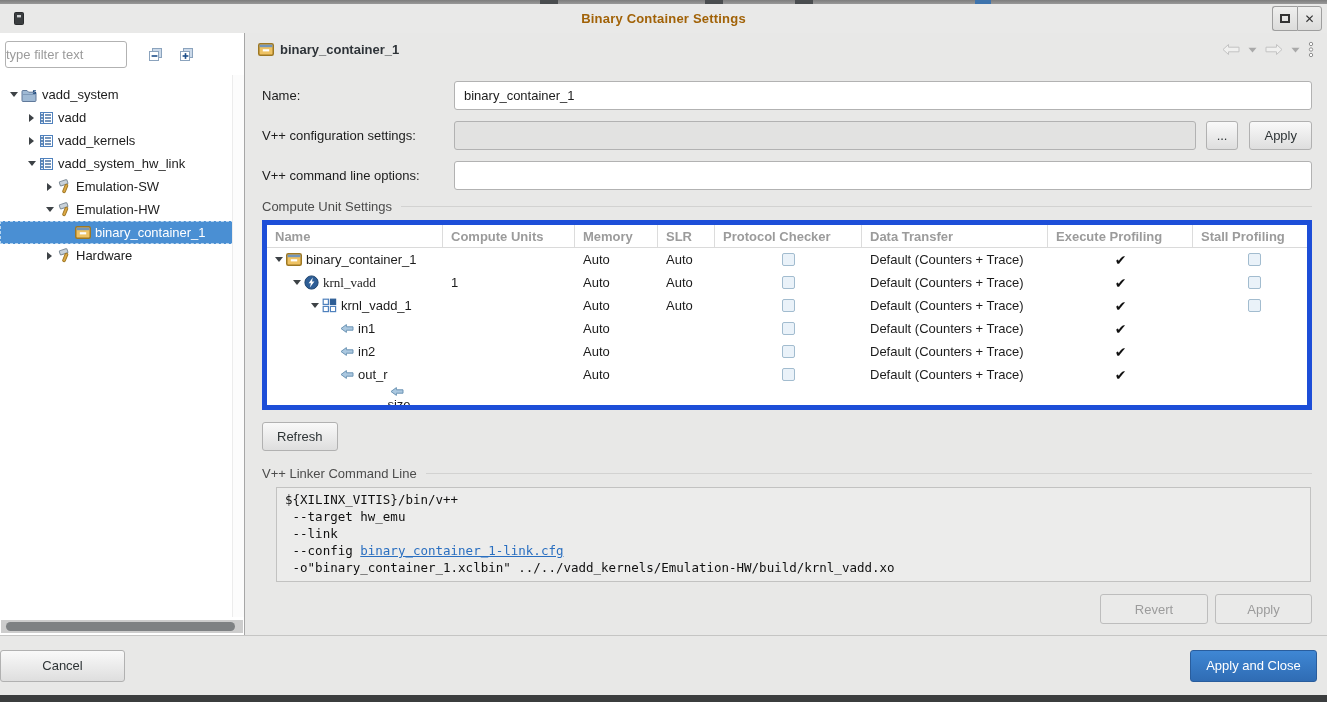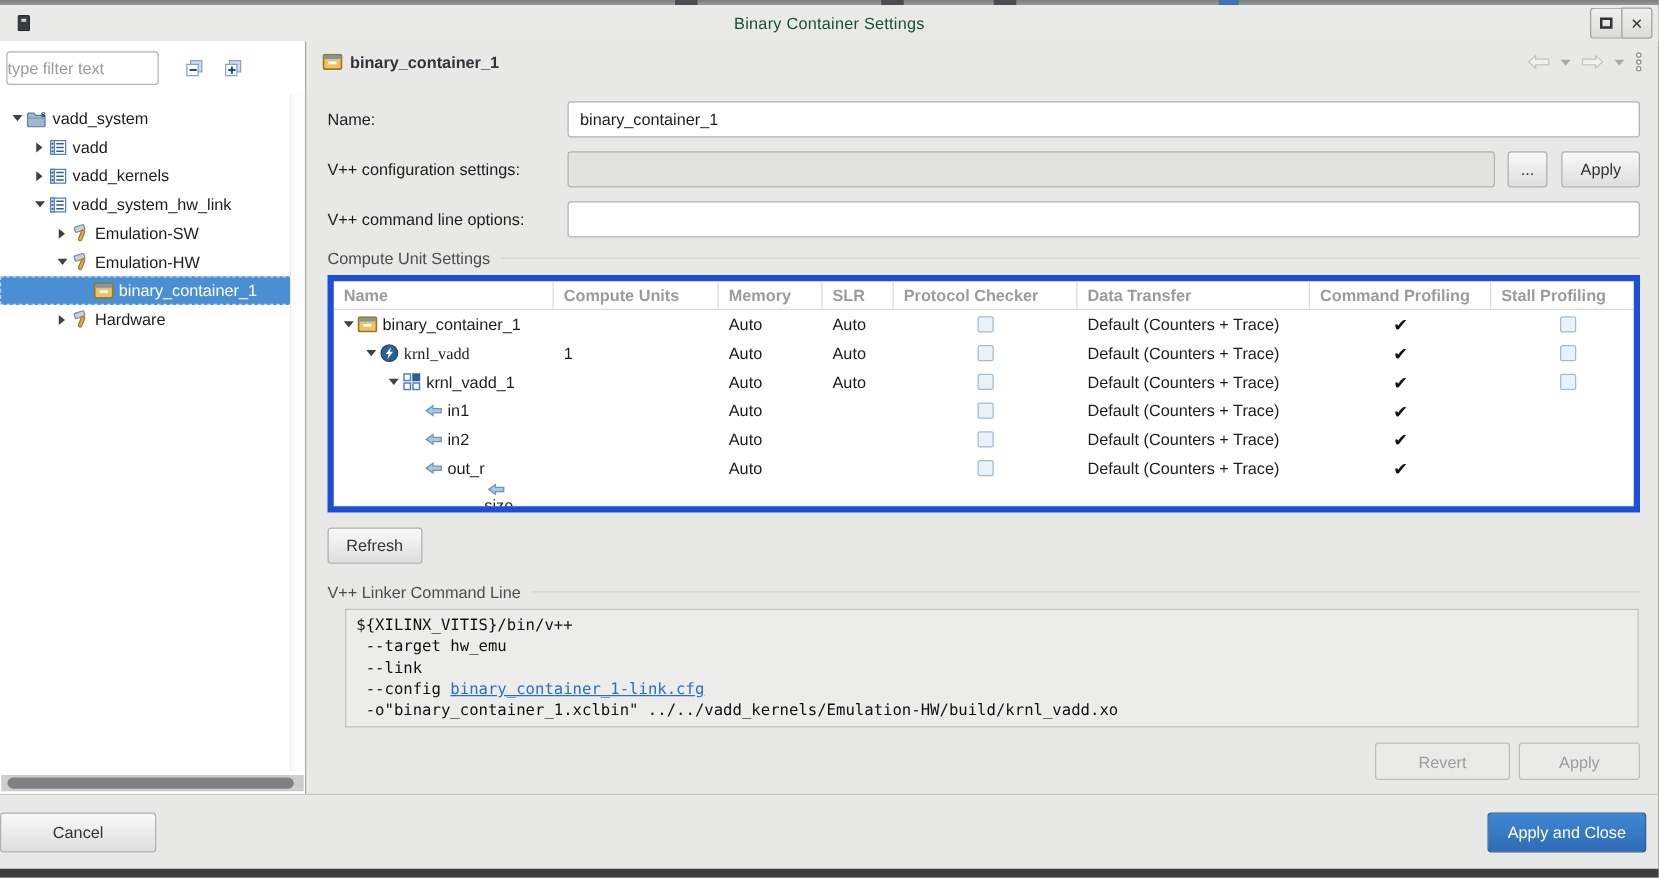--- a/index.html
+++ b/index.html
@@ -7,21 +7,21 @@
   .window {
     position:relative; width:1327px; height:702px; overflow:hidden;
     background:#e8e8e7; color:#1c1c1c;
     font-family:"Liberation Sans","DejaVu Sans",sans-serif; font-size:13px;
   }
   
   .top-strip { height:4px; background:linear-gradient(#7d7d7d,#999); position:relative; }
   .top-strip .seg { position:absolute; top:0; height:4px; }
   
   .titlebar { height:29px; position:relative; display:flex; align-items:center; background:#e9e9e8; }
-  .titlebar-title { position:absolute; left:0; right:0; text-align:center; font-weight:normal; color:#14532d; letter-spacing:.2px; }
+  .titlebar-title { position:absolute; left:0; right:0; text-align:center; font-weight:bold; color:#a16207; letter-spacing:.2px; }
   .win-icon { margin-left:14px; display:flex; z-index:1; }
   .win-controls { margin-left:auto; margin-right:5px; display:flex; z-index:1; }
   .win-btn { width:25px; height:25px; display:flex; align-items:center; justify-content:center;
     background:linear-gradient(#efefee,#dcdcdb); border:1px solid #9e9e9e; cursor:default; }
   .win-btn:first-child { border-radius:3px 0 0 3px; border-right:none; }
   .win-btn:last-child { border-radius:0 3px 3px 0; }
   .max-glyph { width:10px; height:9px; border:2px solid #333; display:inline-block; }
   .close-glyph { font-weight:bold; color:#333; font-size:12px; }
   
   .body { display:flex; height:602px; }
@@ -335,21 +335,21 @@
         </div>
 
         <div class="cu-table">
           <div class="tgrid thead">
             <span class="th">Name</span>
             <span class="th">Compute Units</span>
             <span class="th">Memory</span>
             <span class="th">SLR</span>
             <span class="th">Protocol Checker</span>
             <span class="th">Data Transfer</span>
-            <span class="th">Command Profiling</span>
+            <span class="th">Execute Profiling</span>
             <span class="th">Stall Profiling</span>
           </div>
           <div id="table-body">
               <div class="tgrid trow">
                 <span class="td name-cell" style="padding-left: 4px;">
                   <span class="expander">
                     <span class="tri-down"></span>
                   </span>
                   <span class="node-icon">
                     <svg width="16" height="13" viewBox="0 0 16 13">

